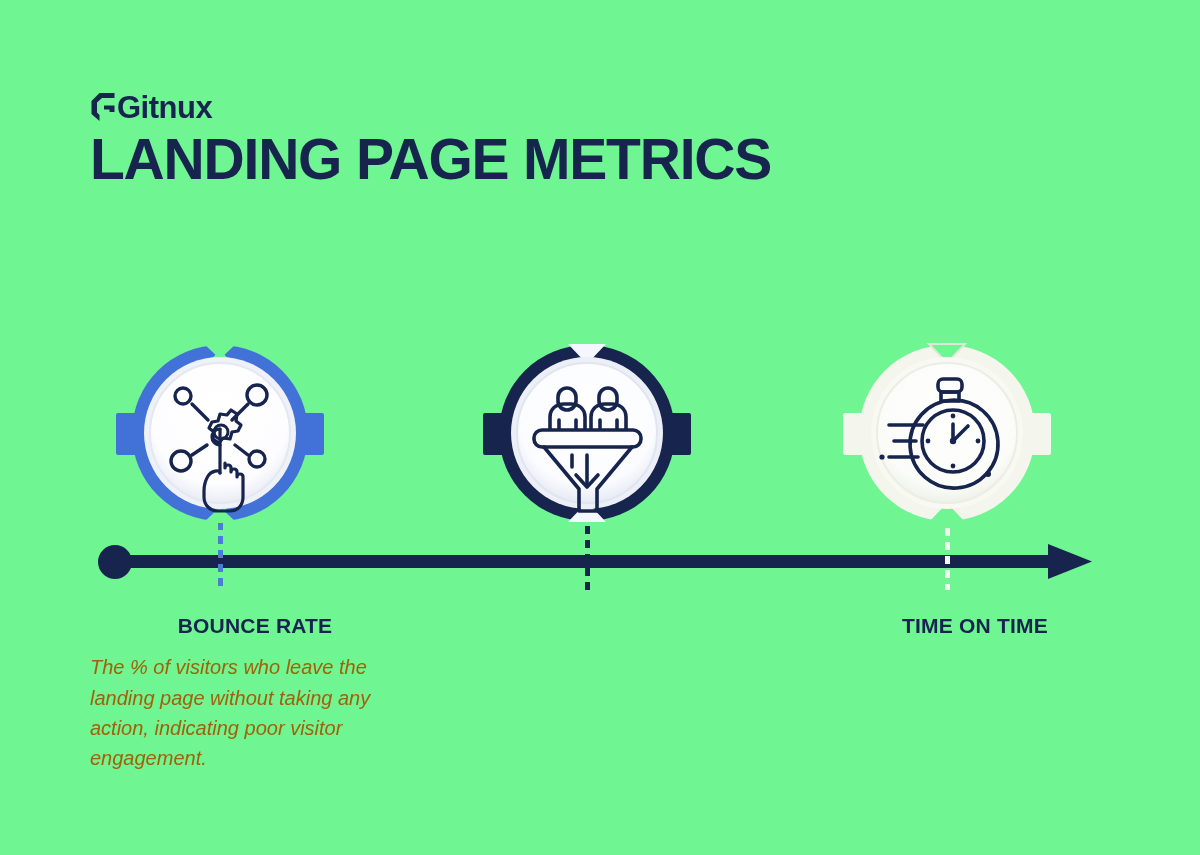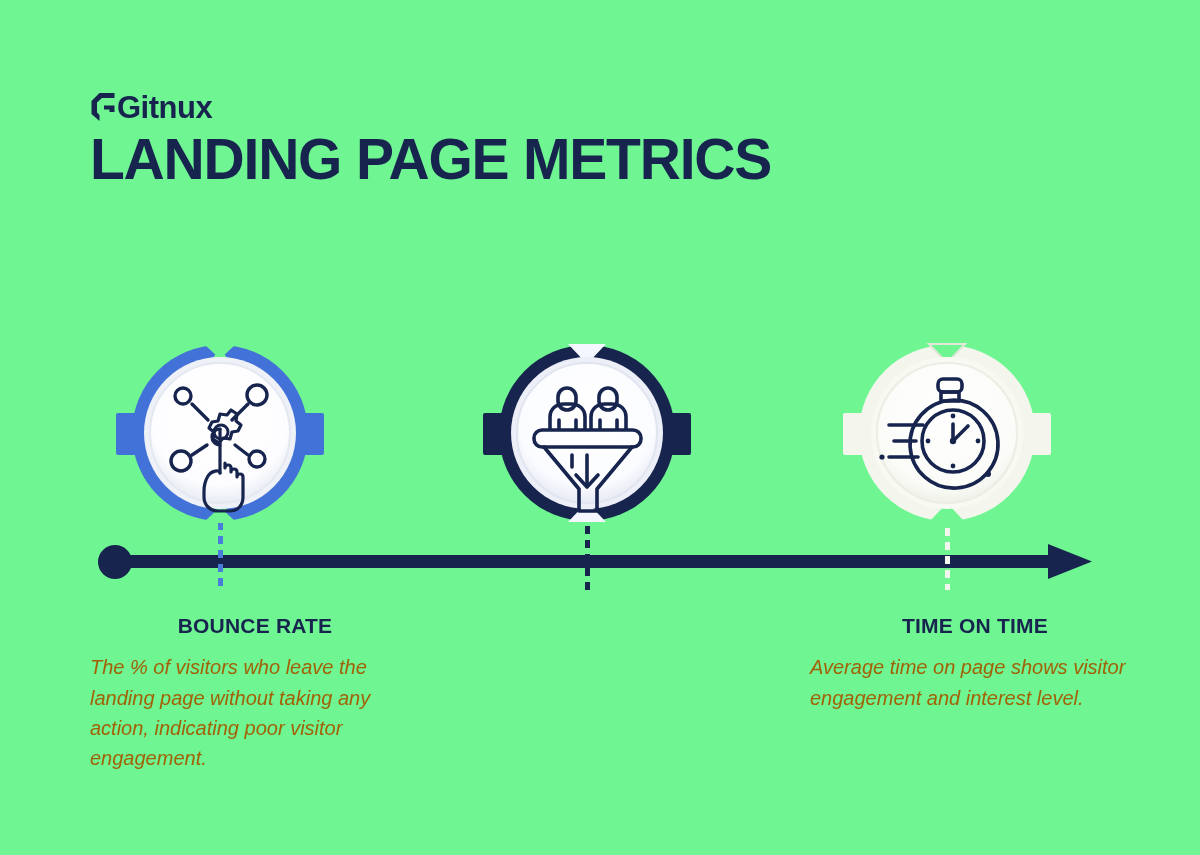--- a/index.html
+++ b/index.html
@@ -301,16 +301,15 @@
   </svg>
 
   <div class="col c1">
     <div class="col-title">BOUNCE RATE</div>
     <div class="col-body">The % of visitors who leave the landing page without taking any action, indicating poor visitor engagement.</div>
   </div>
 
 
   <div class="col c3">
     <div class="col-title">TIME ON TIME</div>
-    <div class="col-body">Average time on page shows visitor engagement and interest level.</div>
   </div>
 
 </div>
 
 </body></html>

